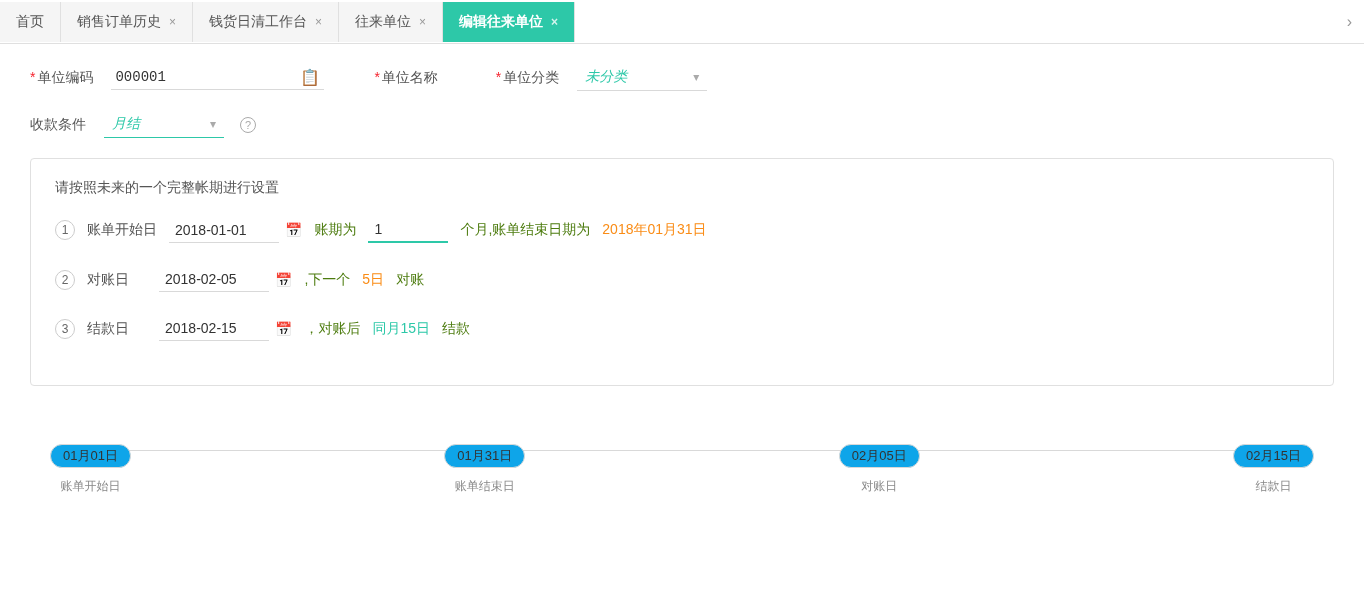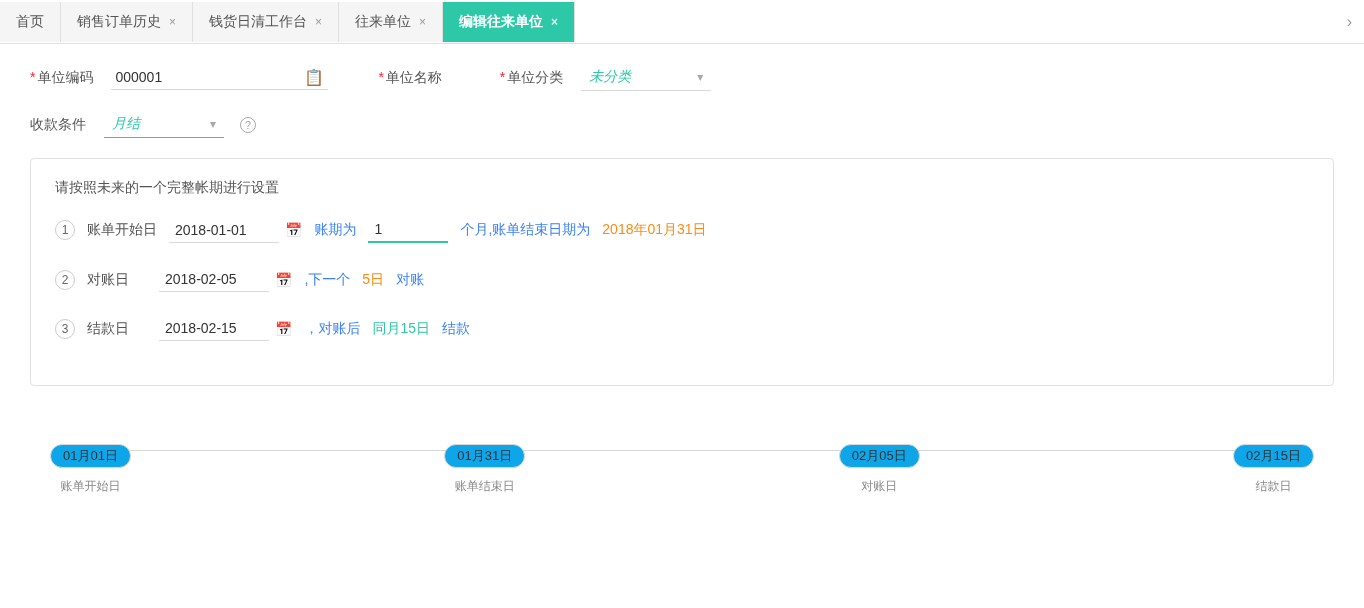--- a/index.html
+++ b/index.html
@@ -231,21 +231,21 @@
       padding: 4px 6px;
       font-size: 14px;
       color: #333;
       outline: none;
       background: transparent;
       width: 80px;
       text-align: left;
     }
     .row-description {
       font-size: 14px;
-      color: #3b82f6;
+      color: #4d7c0f;
     }
     .highlight-orange {
       color: #fa8c16;
       font-weight: 500;
     }
     .highlight-teal {
       color: #2dc8a8;
       font-weight: 400;
     }
 
@@ -305,21 +305,21 @@
   </div>
   <div class="tabs-arrow">›</div>
 </div>
 
 <div class="main-content">
 
 
   <div class="form-row">
     <span class="form-label required">单位编码</span>
     <div class="input-with-icon">
-      <input type="text" class="form-input" style="min-width: 120px; border: none; padding: 4px;" value="000001">
+      <input type="text" class="form-input" style="min-width: 120px; border: none; padding: 4px; font-family: Liberation Mono, monospace;" value="000001">
       <span class="input-icon">📋</span>
     </div>
 
     <span style="margin-left:40px;" class="form-label required">单位名称</span>
 
     <span style="margin-left:40px;" class="form-label required">单位分类</span>
     <div class="select-wrapper" style="min-width:130px;">
       <span class="select-value">未分类</span>
       <span class="select-arrow">▾</span>
     </div>

